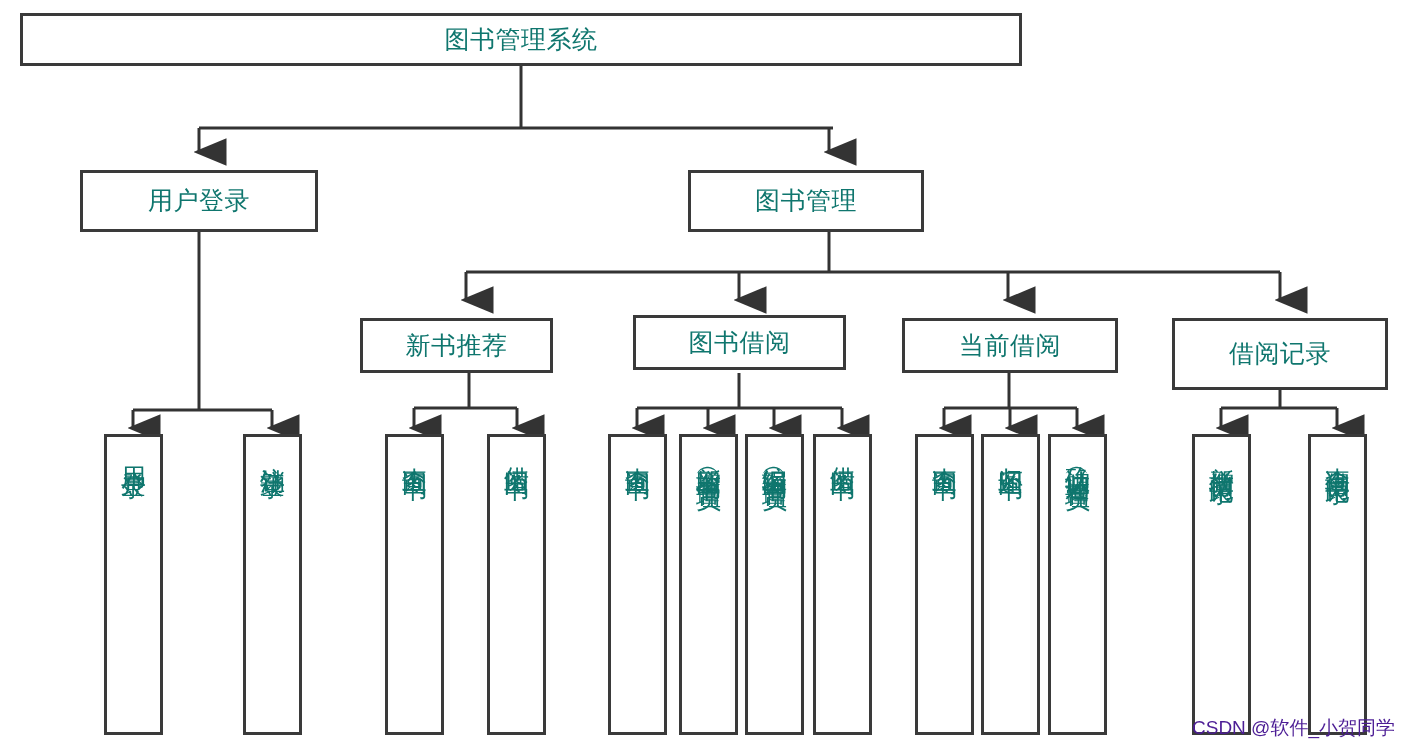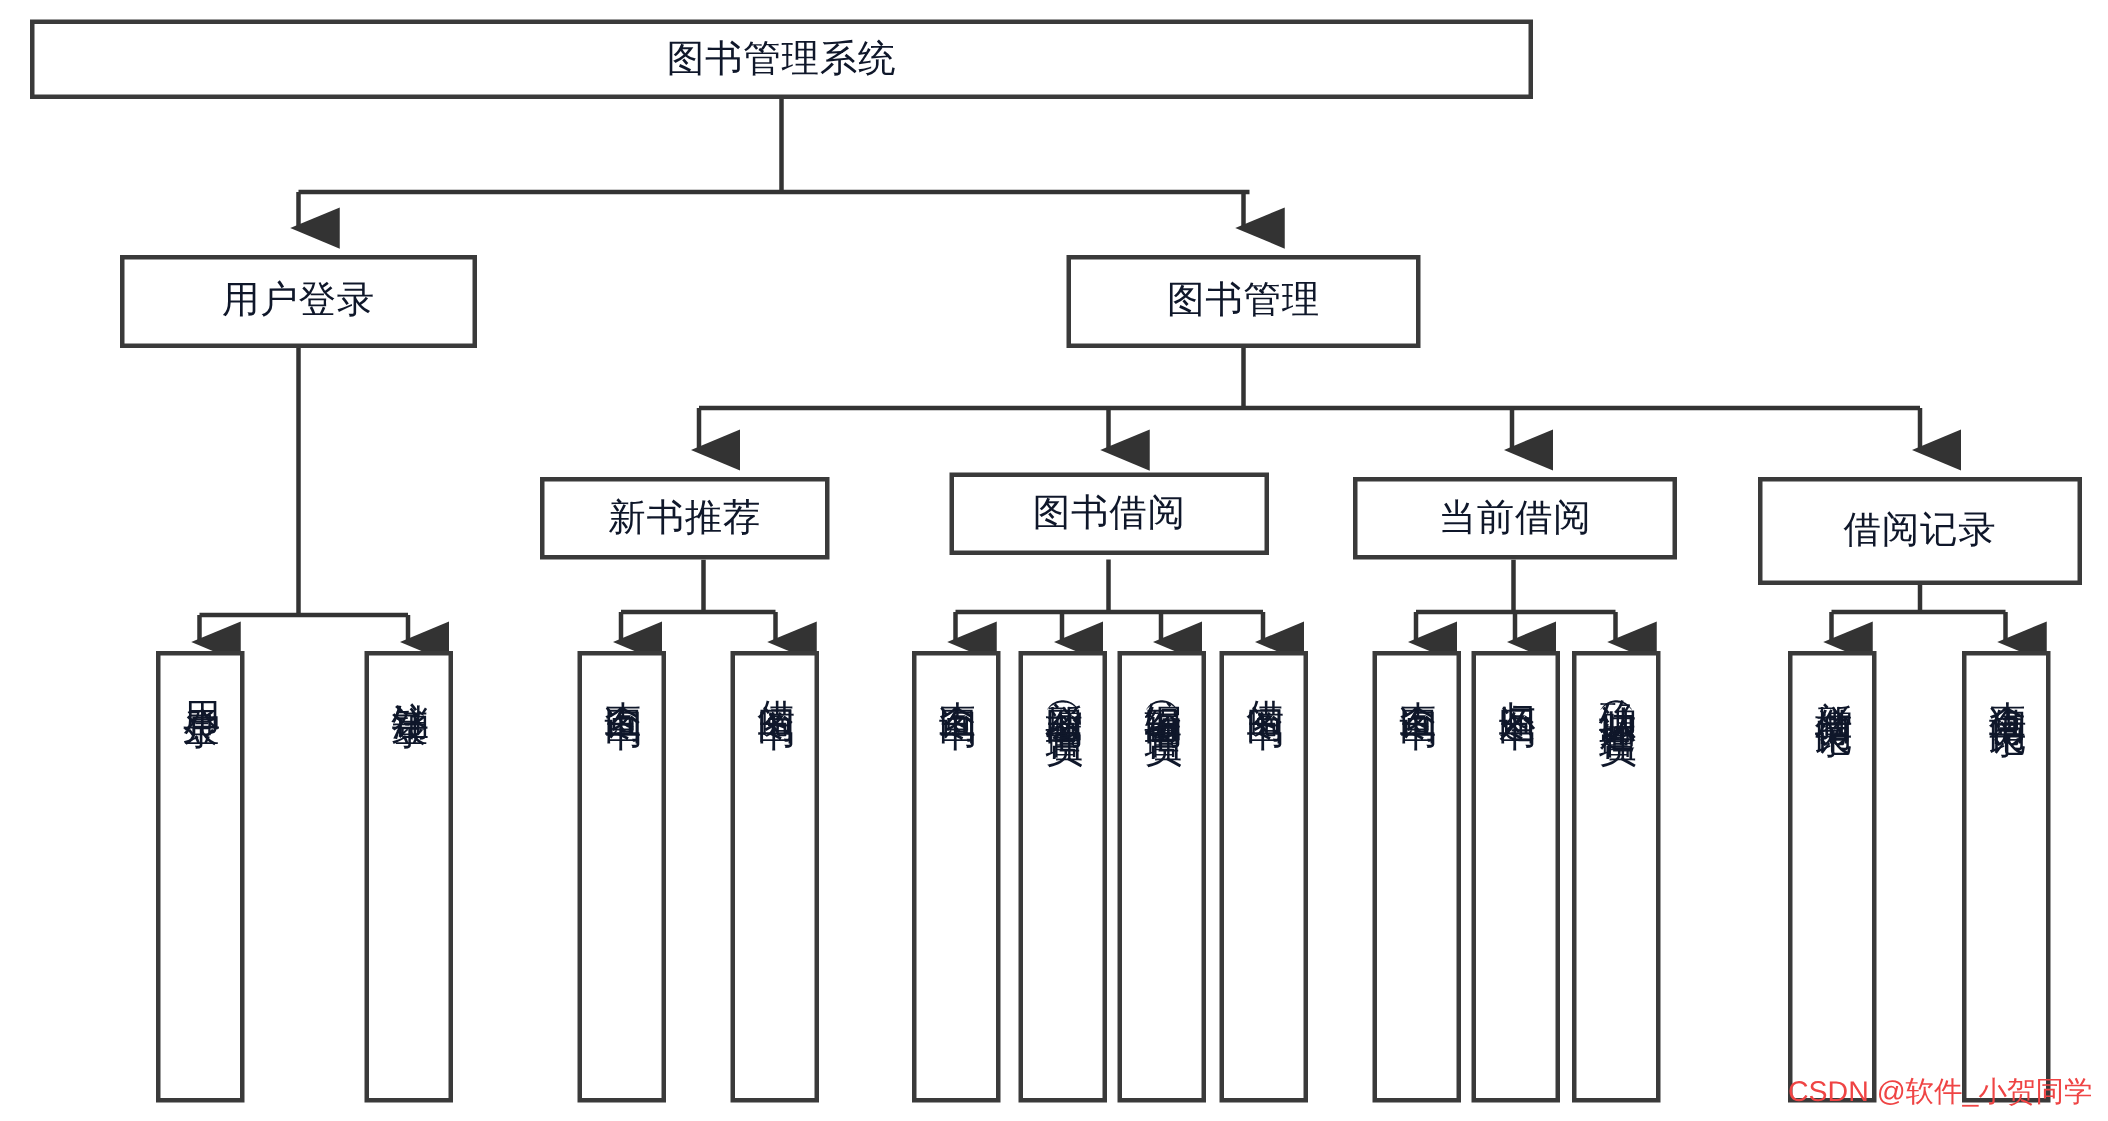--- a/index.html
+++ b/index.html
@@ -26,21 +26,21 @@
     pointer-events: none;
   }
   .node {
     position: absolute;
     box-sizing: border-box;
     background: #ffffff;
     border: 3px solid #3a3a3a;
     display: flex;
     align-items: center;
     justify-content: center;
-    color: #0f172a;
+    color: #0f766e;
     z-index: 3;
   }
   .node .label {
     display: block;
     text-align: center;
     line-height: 1.18;
     letter-spacing: 0.5px;
   }
   .node.h .label {
     font-size: 25px;
@@ -53,21 +53,21 @@
   .node.v .label {
     writing-mode: vertical-rl;
     text-orientation: upright;
     font-size: 25px;
     letter-spacing: 3px;
     line-height: 1;
     white-space: nowrap;
   }
   .watermark {
     position: absolute;
-    color: #ef4444;
+    color: #4c1d95;
     font-size: 19px;
     white-space: nowrap;
     z-index: 5;
   }
 </style>
 </head>
 <body>
 
 <div id="canvas">
 
@@ -121,21 +121,21 @@
     </g>
   </svg>
 
   <div class="node h" style="left:20px; top:13px; width:1002px; height:53px;">
     <span class="label">图书管理系统</span>
   </div>
 
   <div class="node h" style="left:80px; top:170px; width:238px; height:62px;">
     <span class="label">用户登录</span>
   </div>
-  <div class="node h" style="left:711px; top:170px; width:236px; height:62px;">
+  <div class="node h" style="left:688px; top:170px; width:236px; height:62px;">
     <span class="label">图书管理</span>
   </div>
 
   <div class="node h" style="left:360px; top:318px; width:193px; height:55px;">
     <span class="label">新书推荐</span>
   </div>
   <div class="node h" style="left:633px; top:315px; width:213px; height:55px;">
     <span class="label">图书借阅</span>
   </div>
   <div class="node h" style="left:902px; top:318px; width:216px; height:55px;">

